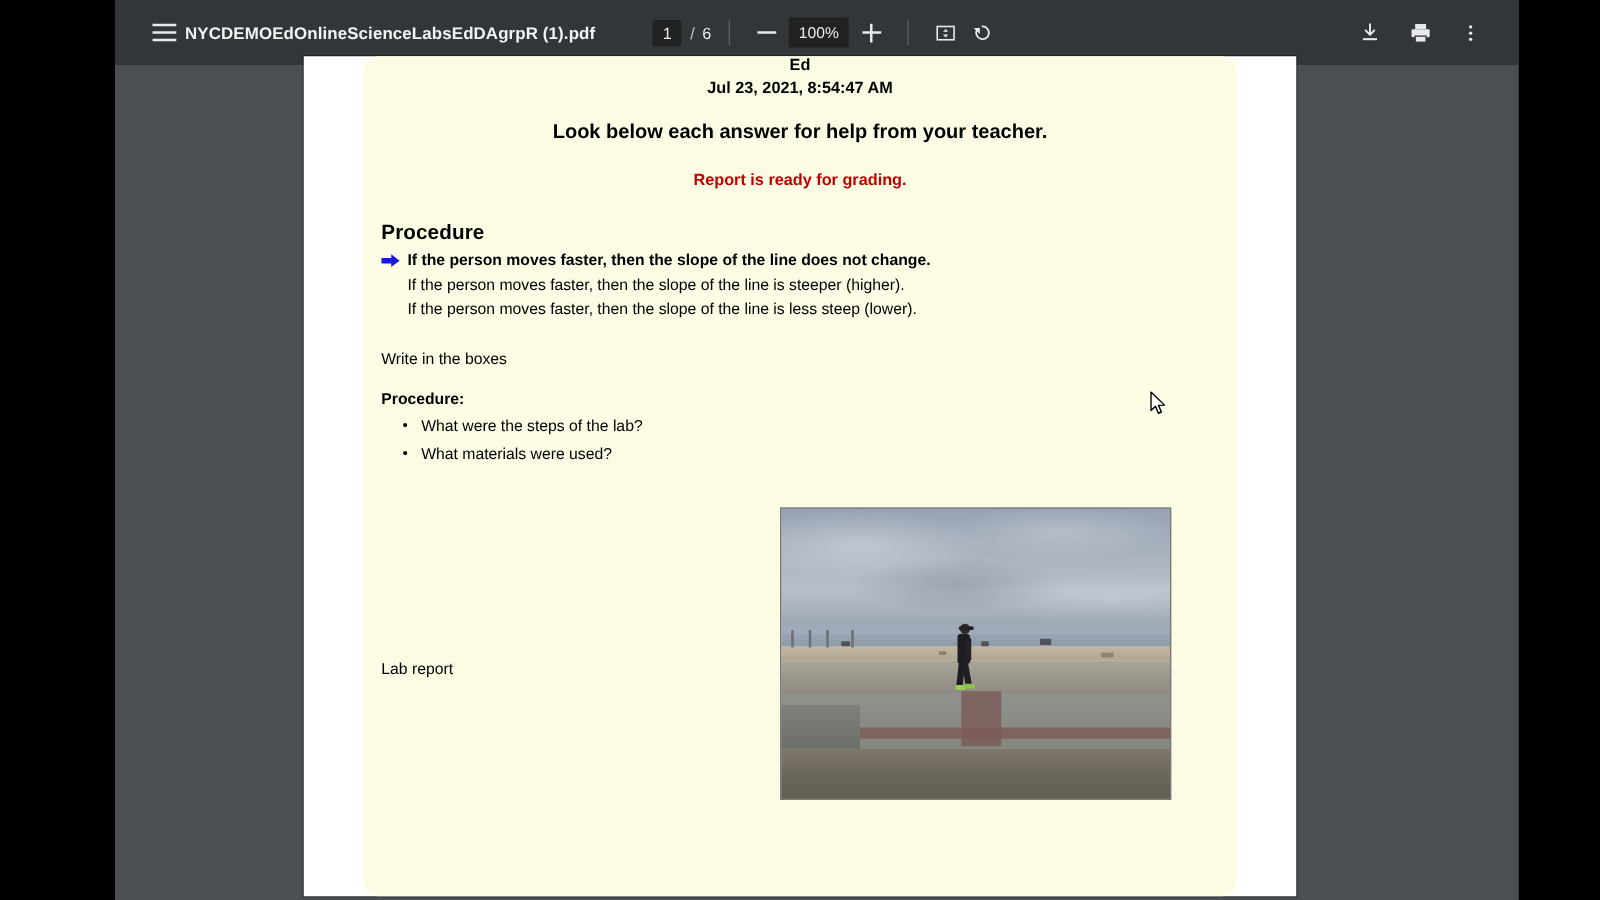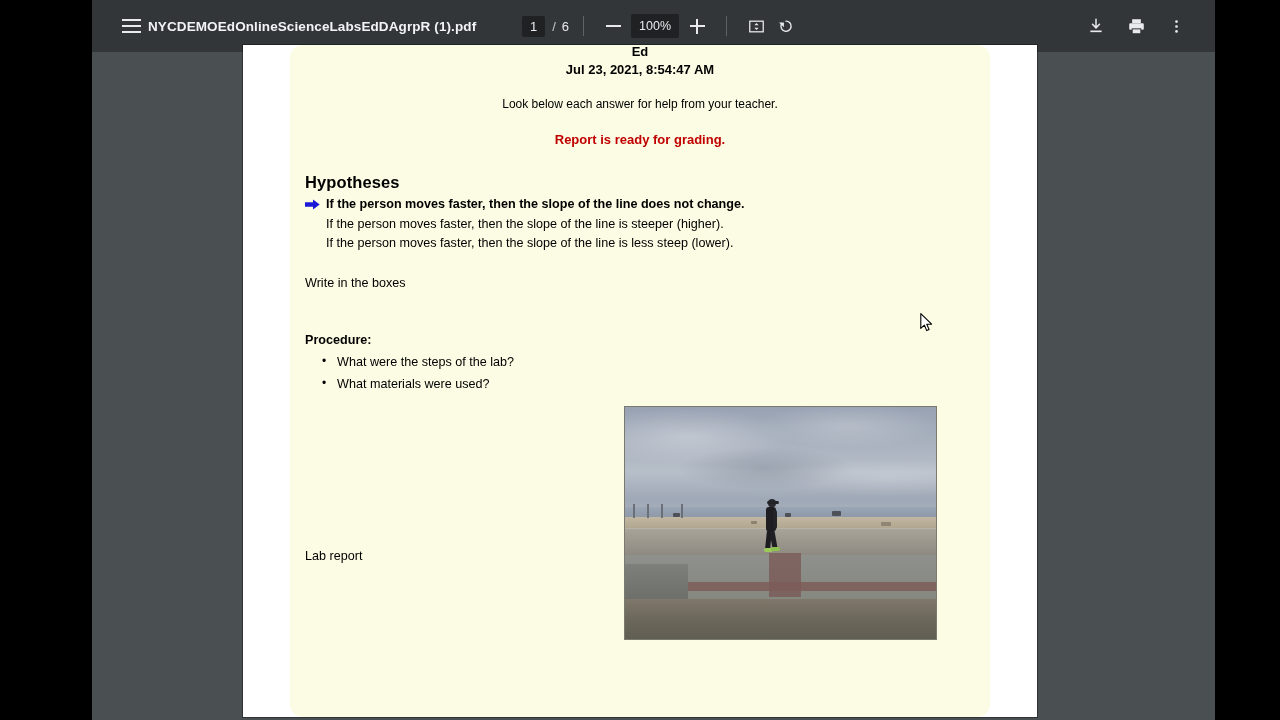--- a/index.html
+++ b/index.html
@@ -43,40 +43,40 @@
 
   
   .page { position:absolute; left:151px; top:45px; width:794px; height:672px; background:#fff;
           box-shadow:0 0 0 1px rgba(0,0,0,.35); }
   .sheet { position:absolute; left:47px; top:0; width:700px; height:672px; background:#fcfce4;border-radius:13px; }
 
   .doc { position:absolute; left:0; top:0; width:700px; color:#000; }
   .center { text-align:center; }
   .nm { font-size:13px; font-weight:bold; line-height:1.15; }
   .dt { font-size:13px; font-weight:bold; margin-top:2px; }
-  .help { font-size:12px; font-weight:normal; margin-top:20px; }
+  .help { font-size:16px; font-weight:bold; margin-top:20px; }
   .ready { font-size:13px; font-weight:bold; color:#c00000; margin-top:21px; }
 
   .body { padding:0 0 0 15px; }
   h2.sec { font-size:16.5px; font-weight:bold; margin-top:26px; letter-spacing:.1px; }
 
   .hyp { margin-top:3px;text-align:right; }
   .hyp-row { display:flex; align-items:flex-start; font-size:12.6px; line-height:19.6px; }
   .hyp-row.first { font-weight:bold; }
   .arrowcell { width:21px; flex:0 0 21px; padding-top:4px; }
   .arrow-svg { display:block; }
   .hyp-row:not(.first) .arrowcell { visibility:hidden; }
 
   .q { font-size:12.6px; margin-top:22px; line-height:1.4; }
   .q b { font-weight:bold; }
   ul.bul { list-style:none; margin-top:8px; padding-left:32px; }
   ul.bul li { font-size:12.6px; line-height:15px; margin-top:7px; position:relative; }
   ul.bul li:before { content:"\2022"; position:absolute; left:-15px; top:-1px; font-size:12px; }
   .plain { font-size:12.6px; margin-top:22px; }
-  .proc { font-size:12.6px; font-weight:bold; margin-top:43px; }
+  .proc { font-size:12.6px; font-weight:bold; margin-top:18px; }
   .labrep { font-size:12.6px; margin-top:157px; }
 
   
   .photo { position:absolute; left:334px; top:361px; width:313px; height:234px;
            border:1px solid #7a7a70; overflow:hidden; background:#9aa4b2; }
   .ph-layer { position:absolute; left:0; width:100%; }
   .sky   { top:0;     height:118px; background:linear-gradient(180deg,#98a2b3 0%,#a7b0bd 28%,#b7bfc9 55%,#9fa8b6 78%,#aeb6c2 100%); }
   .clouds{ top:0;     height:118px; background:
             radial-gradient(ellipse 150px 40px at 20% 25%, rgba(255,255,255,.30), transparent 70%),
             radial-gradient(ellipse 130px 32px at 72% 16%, rgba(255,255,255,.22), transparent 70%),
@@ -188,21 +188,21 @@
 
           <div class="center">
             <div class="nm">Ed</div>
             <div class="dt">Jul 23, 2021, 8:54:47 AM</div>
             <div class="help">Look below each answer for help from your teacher.</div>
             <div class="ready">Report is ready for grading.</div>
           </div>
 
           <div class="body">
 
-            <h2 class="sec">Hypotheses</h2>
+            <h2 class="sec">Procedure</h2>
 
             <div class="hyp">
               <div class="hyp-row first">
                 <span class="arrowcell">
                   <svg class="arrow-svg" width="15" height="11" viewBox="0 0 15 11">
                     <path d="M0 3.3h8V0.4l6.7 5.1L8 10.6V7.7H0z" fill="#1a1ad6"></path>
                   </svg>
                 </span>
                 <span>If the person moves faster, then the slope of the line does not change.</span>
               </div>

